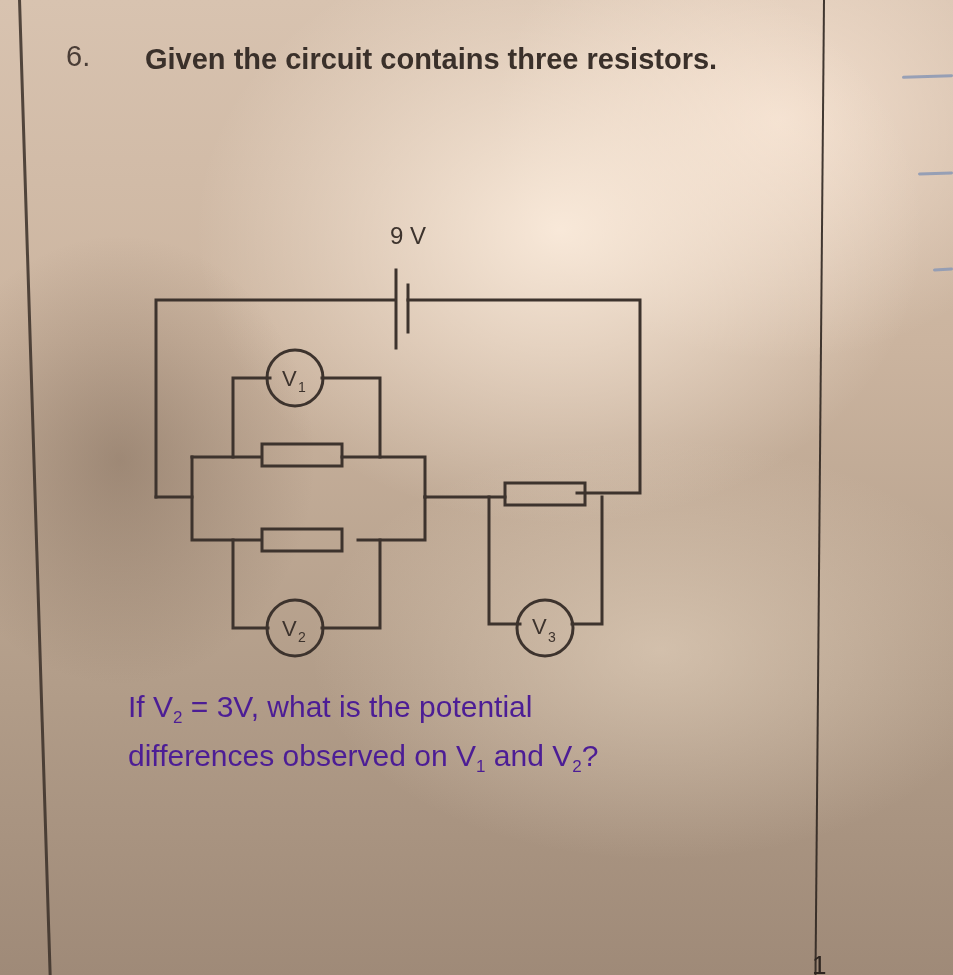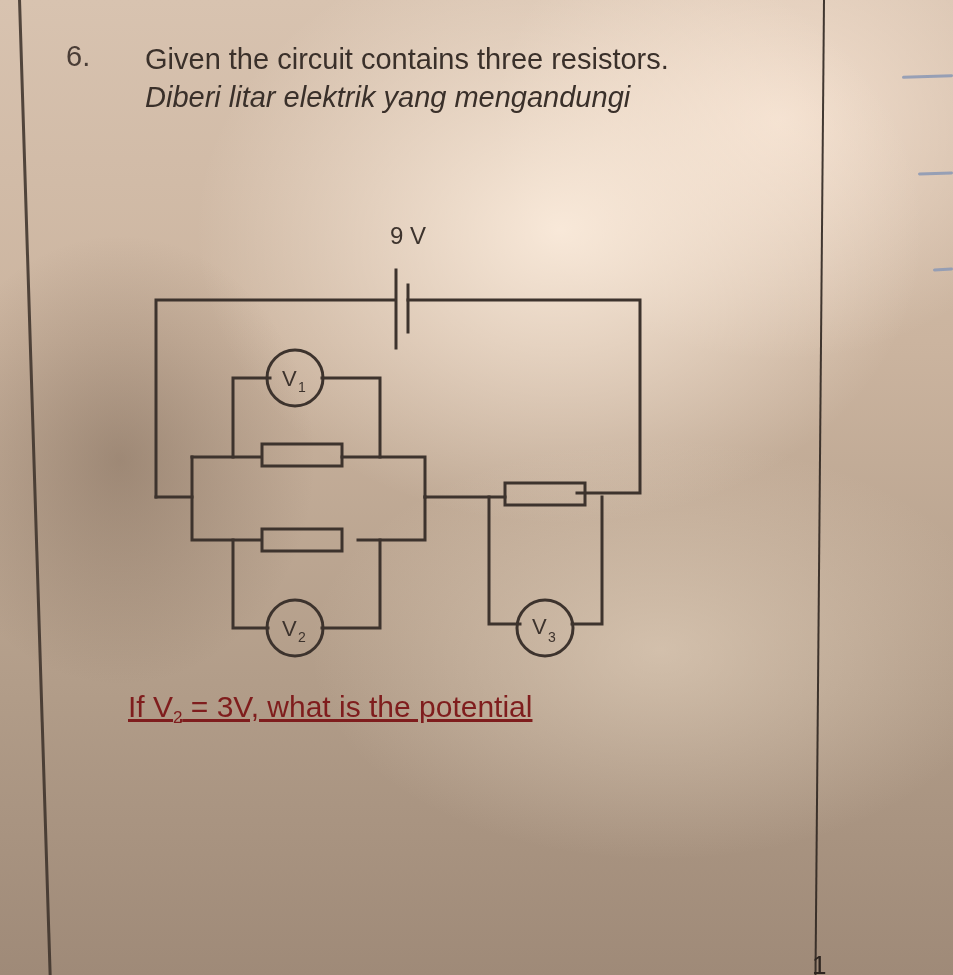--- a/index.html
+++ b/index.html
@@ -63,35 +63,34 @@
       color: #4a3d36;
     }
     .q-text {
       position: absolute;
       left: 145px; top: 40px;
       width: 660px;
       font-size: 29px;
       line-height: 38px;
       color: #3a302a;
     }
-    .q-text .en { display: block; }
+    .q-text .en { display: block; font-weight: bold; }
     .q-text .ms { display: block; font-style: italic; }
     .circuit {
       position: absolute;
       left: 140px; top: 200px;
       width: 560px; height: 480px;
     }
     .question {
       position: absolute;
       left: 128px; top: 688px;
       width: 700px;
       font-size: 30px;
       line-height: 38px;
-      color: #7f1d1d;
-      text-decoration: underline;
+      color: #4c1d95;
     }
     .question .line { display: block; white-space: nowrap; }
     .question .ms { font-style: italic; }
     .sub { font-size: 17px; vertical-align: -6px; }
     .page-num {
       position: absolute;
       left: 812px; top: 950px;
       font-size: 26px;
       color: #2e2520;
     }
@@ -106,21 +105,20 @@
 <div class="rule-right"></div>
 
 <div class="margin-line" style="left:902px; top:75px; width:51px; transform:rotate(-2deg);"></div>
 <div class="margin-line" style="left:918px; top:172px; width:35px; transform:rotate(-2deg);"></div>
 <div class="margin-line" style="left:933px; top:268px; width:20px; transform:rotate(-3deg);"></div>
 
 <div class="q-number">6.</div>
 
 <div class="q-text">
   <span class="en">Given the circuit contains three resistors.</span>
-  <span class="ms">Diberi litar elektrik yang mengandungi</span>
 </div>
 
 <svg class="circuit" viewBox="0 0 560 480" xmlns="http://www.w3.org/2000/svg">
   <g stroke="#3d332d" stroke-width="3" fill="none" stroke-linecap="square">
 
     <text x="250" y="44" font-size="24" fill="#3d332d" stroke="none" font-family="Liberation Sans, sans-serif">9 V</text>
 
     <polyline points="16,297 16,100 255,100"></polyline>
 
     <line x1="256" y1="70" x2="256" y2="148" stroke-width="3"></line>
@@ -160,15 +158,16 @@
     <text x="158" y="192" font-size="14">1</text>
     <text x="142" y="436" font-size="22">V</text>
     <text x="158" y="442" font-size="14">2</text>
     <text x="392" y="434" font-size="22">V</text>
     <text x="408" y="442" font-size="14">3</text>
   </g>
 </svg>
 
 <div class="question">
   <span class="line"><span>If </span><span>V</span><span class="sub">2</span><span> = 3V, what is the potential</span></span>
+  <span class="line"><span>differences observed on </span><span>V</span><span class="sub">1</span><span> and </span><span>V</span><span class="sub">2</span><span>?</span></span>
 </div>
 
 <div class="page-num">1</div>
 
 </body></html>

